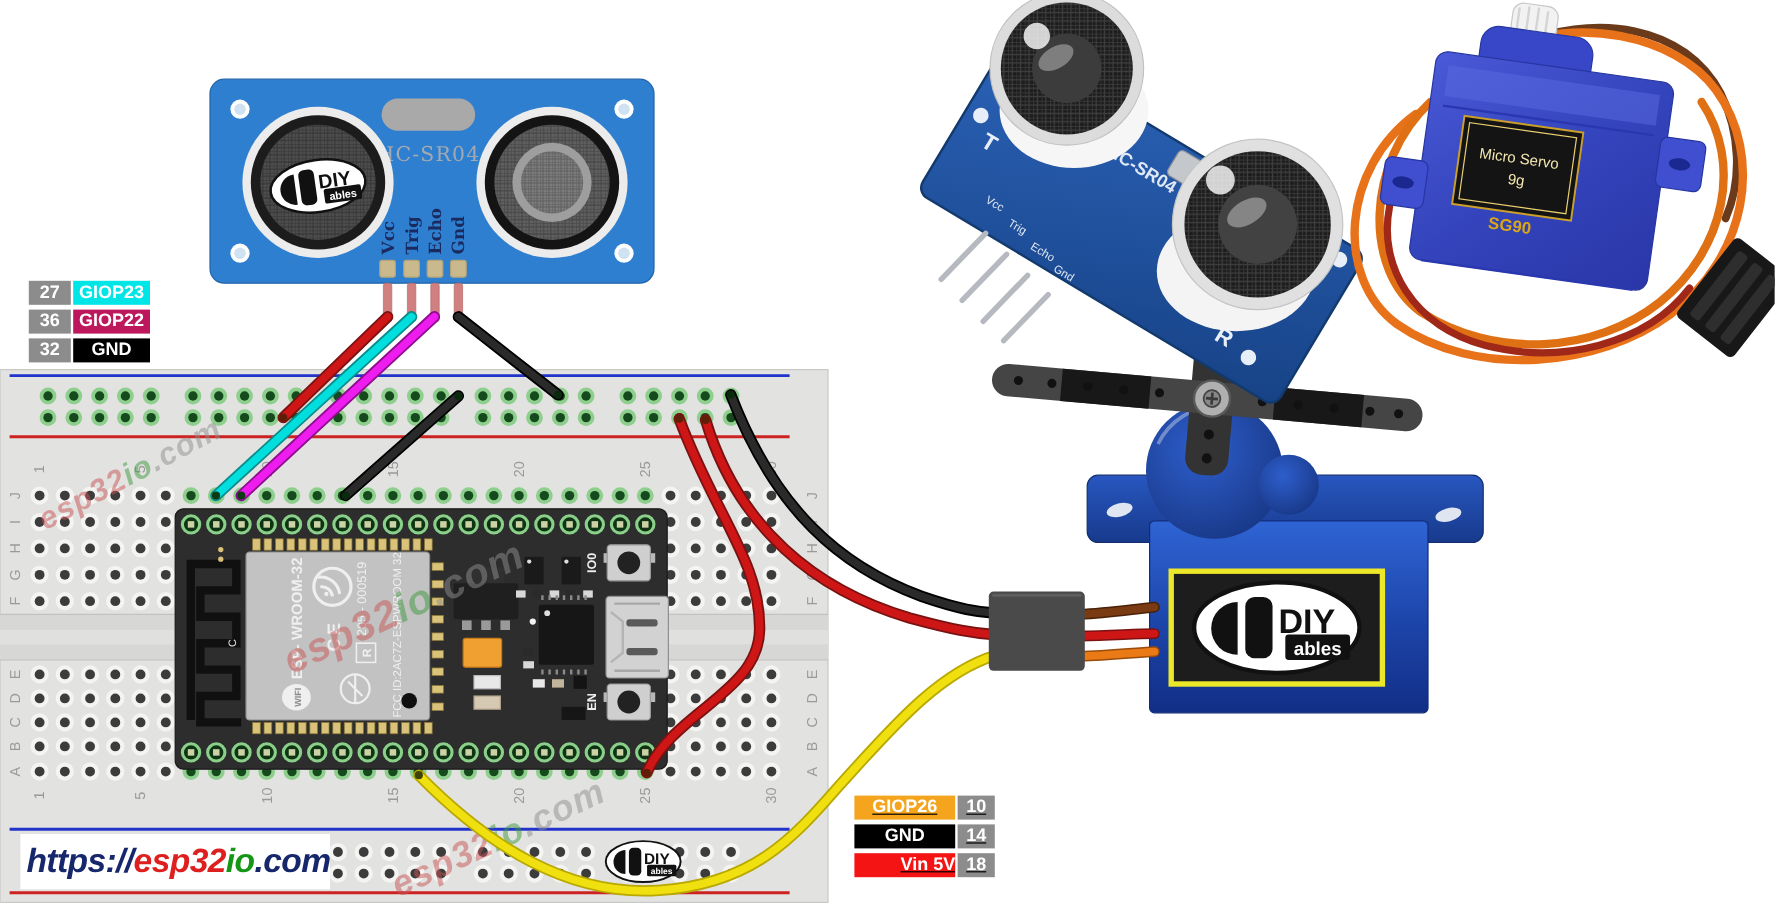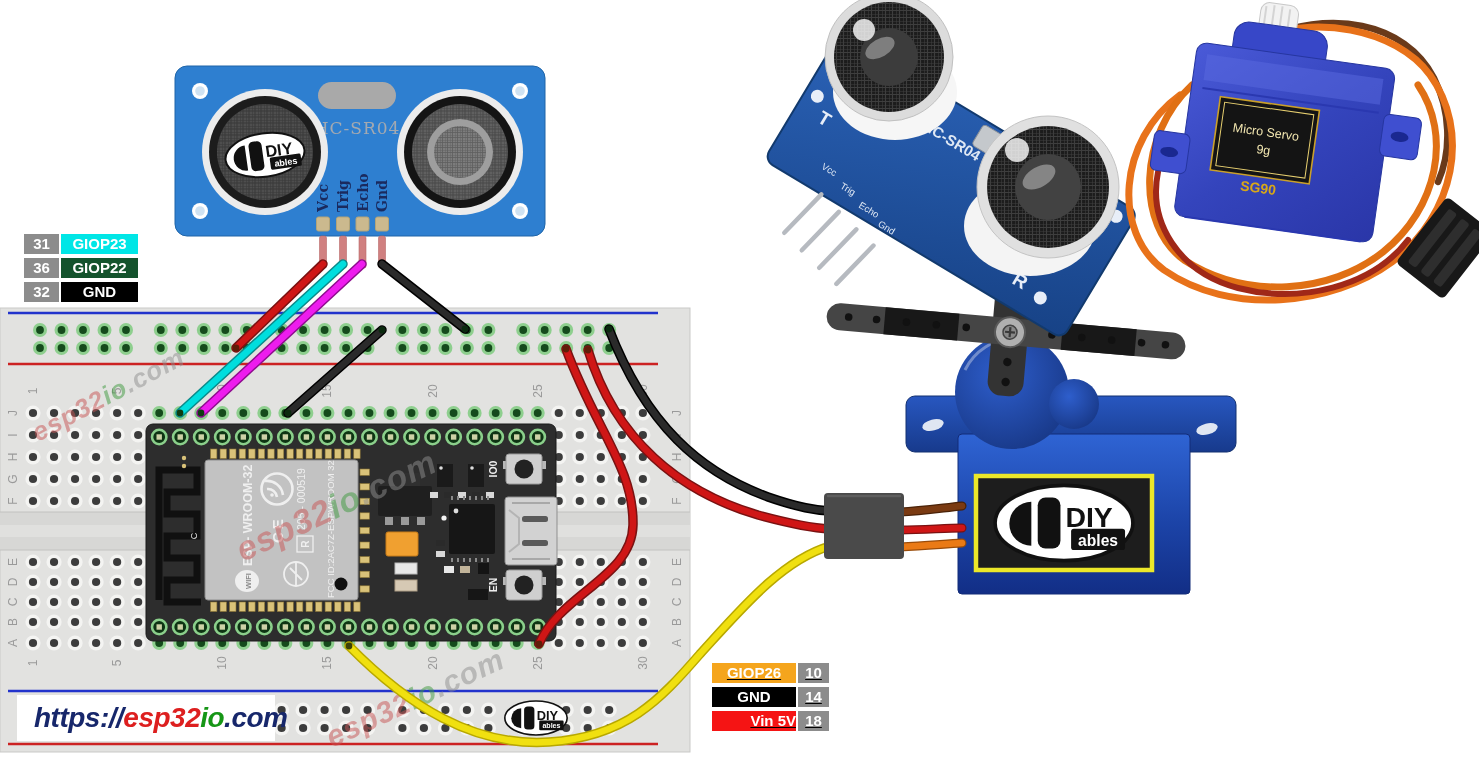--- a/index.html
+++ b/index.html
@@ -11,26 +11,26 @@
   .pinlbl{font-family:"DejaVu Serif",serif;font-size:14px;font-weight:bold;fill:#1a2a5e;}
   .modtxt{fill:#efefef;}
   .wm{font-weight:bold;font-style:italic;opacity:0.5;letter-spacing:1px;}
   .wm .p1{fill:#c85555;}
   .wm .p2{fill:#3f9a3f;}
   .wm .p3{fill:#8f8f8f;}
 
   .pl-group{position:absolute;display:flex;flex-direction:column;gap:4px;}
   .pl-row{display:flex;gap:2px;height:20px;font-weight:bold;font-size:15px;line-height:20px;}
   .pl-num{width:35px;background:#8c8c8c;color:#fff;text-align:center;}
-  .pl-name{width:77px;color:#fff;text-align:center;}
+  .pl-name{width:64px;color:#fff;text-align:center;}
   .pl-group.right .pl-name{width:84px;}
   .pl-group.right .pl-num{width:31px;}
 
   .url-banner{position:absolute;left:17px;top:695px;width:258px;height:46px;background:#fff;
-    font-style:italic;font-weight:900;font-size:28px;line-height:46px;padding-left:17px;
+    font-style:italic;font-weight:900;font-size:28px;line-height:46px;padding-left:5px;
     letter-spacing:-0.5px;color:#17276b;box-sizing:border-box;white-space:nowrap;}
   .url-banner .u-name{color:#dd1f1f;}
   .url-banner .u-io{color:#169616;}
 </style>
 </head>
 <body>
 
 <div class="canvas">
 
 <svg width="1479" height="763" viewBox="0 0 1479 763">
@@ -1419,26 +1419,26 @@
     <g>
       <rect x="824" y="493" width="80" height="66" rx="4" fill="#4a4a4a"></rect>
       <path d="M828,496 h72" stroke="#5e5e5e" stroke-width="2.5"></path>
     </g>
   </g>
 </svg>
 
 
 <div class="pl-group left" style="left:24px;top:234px;">
   <div class="pl-row">
-    <span class="pl-num">31</span>
+    <span class="pl-num">27</span>
     <span class="pl-name" style="background-color: rgb(0, 230, 230);">GIOP23</span>
   </div>
   <div class="pl-row">
     <span class="pl-num">36</span>
-    <span class="pl-name" style="background-color: #14532d;">GIOP22</span>
+    <span class="pl-name" style="background-color: #be185d;">GIOP22</span>
   </div>
   <div class="pl-row">
     <span class="pl-num">32</span>
     <span class="pl-name" style="background-color: rgb(0, 0, 0);">GND</span>
   </div>
 </div>
 
 <div class="pl-group right" style="left:712px;top:663px;text-decoration:underline;">
   <div class="pl-row">
     <span class="pl-name" style="background-color: rgb(245, 165, 29);">GIOP26</span>

